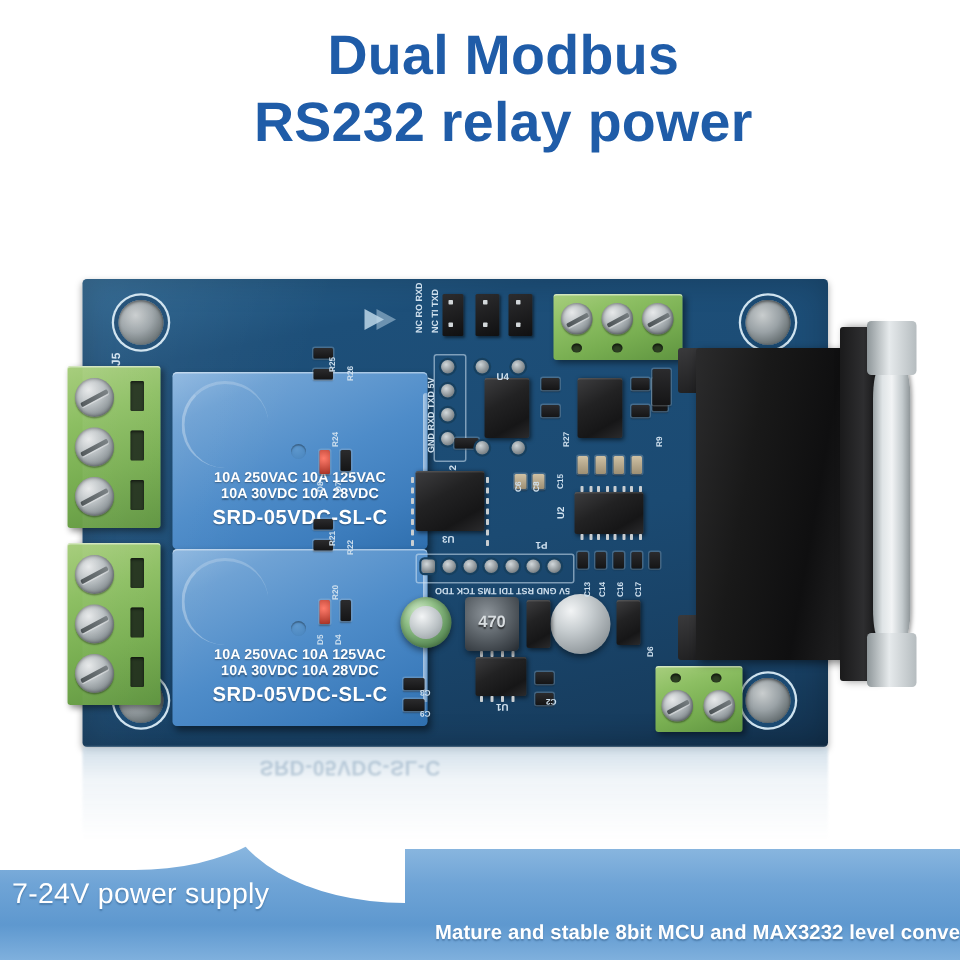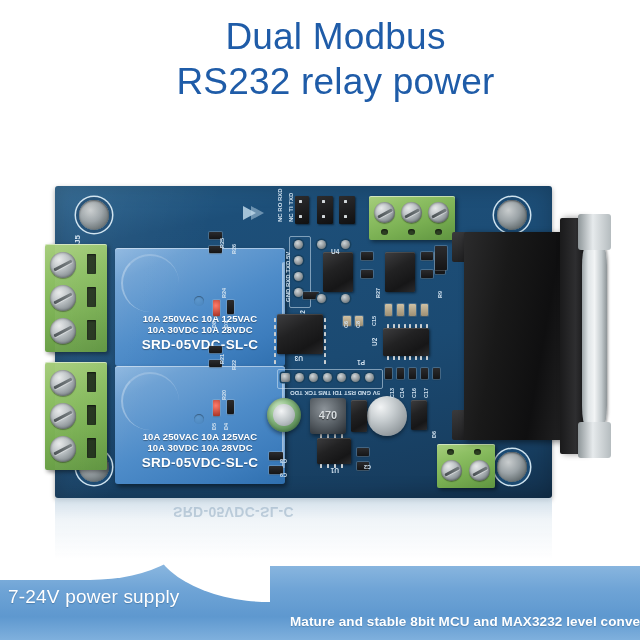--- a/index.html
+++ b/index.html
@@ -10,21 +10,21 @@
     position:relative;
   }
   
   #title-block{
     position:absolute;left:0;top:14px;width:640px;
     text-align:center;
     color:#1f5ca8;
     line-height:1.22;
     letter-spacing:.2px;
   }
-  #title-block .line{font-size:37px;font-weight:400;white-space:nowrap;padding-left:31px;}
+  #title-block .line{font-size:37px;font-weight:700;white-space:nowrap;padding-left:31px;}
   #title-line-1{}
   #title-line-2{}
 
   
   #photo-stage{
     position:absolute;left:0;top:168px;width:640px;height:400px;
   }
 
   
   #pcb-board{

